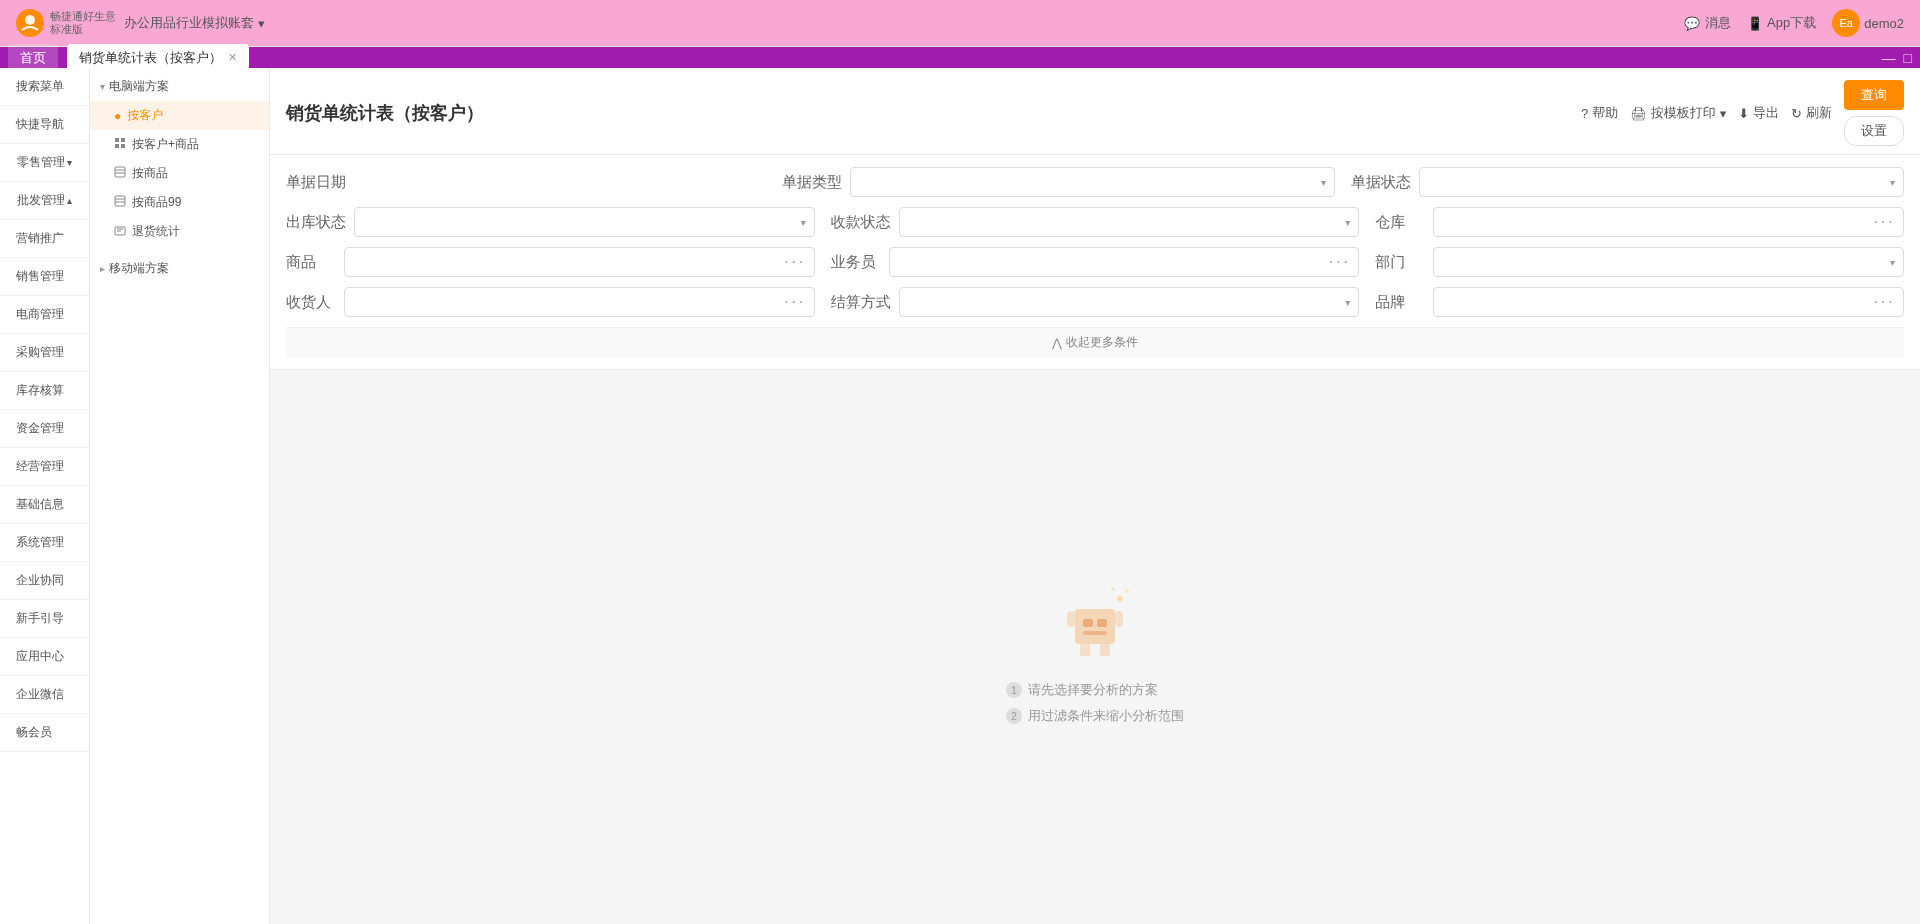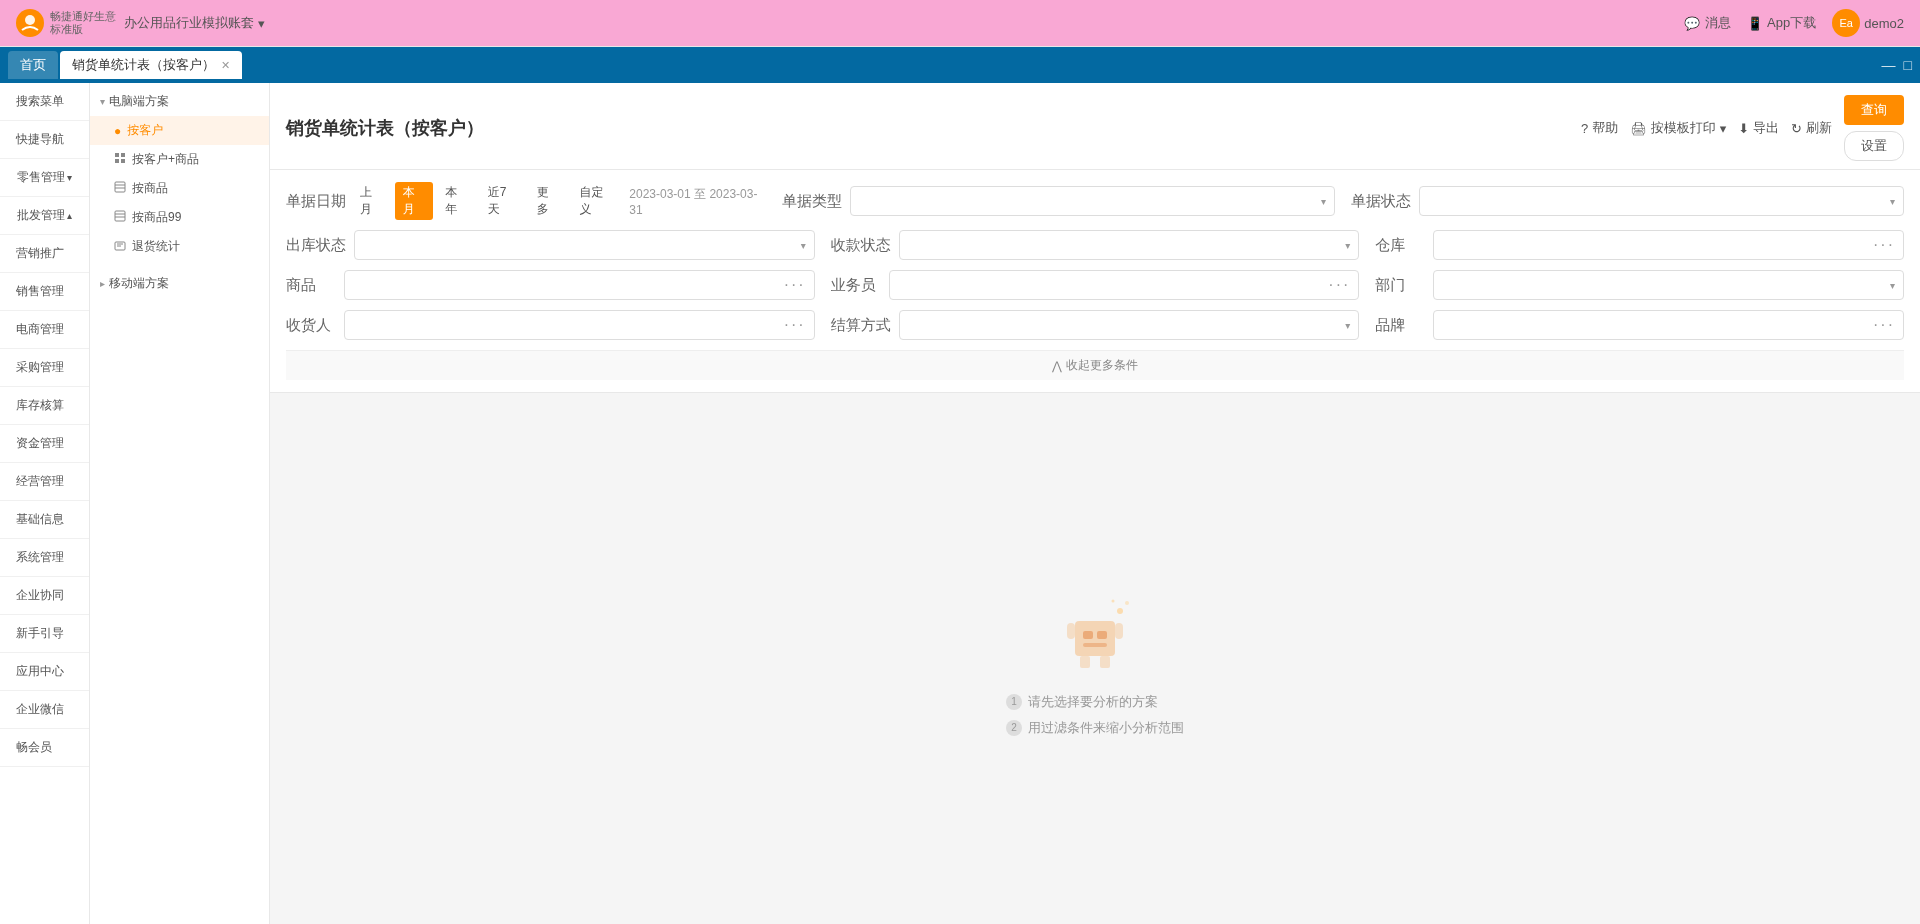--- a/index.html
+++ b/index.html
@@ -71,27 +71,27 @@
       background: #ff8c00;
       display: flex;
       align-items: center;
       justify-content: center;
       color: white;
       font-size: 11px;
     }
 
     
     .tab-bar {
-      height: 36px;
-      background: #0369a1;
+      height: 21px;
+      background: #a21caf;
       display: flex;
       align-items: center;
       padding: 0 8px;
       flex-shrink: 0;
-      gap: 0;
+      gap: 7px;
     }
     .tab {
       height: 28px;
       padding: 0 12px;
       display: flex;
       align-items: center;
       gap: 6px;
       cursor: pointer;
       border-radius: 4px 4px 0 0;
       font-size: 13px;
@@ -603,31 +603,20 @@
             <button class="set-btn">设置</button>
           </div>
         </div>
       </div>
 
       <div class="filter-area">
 
         <div class="filter-row">
           <div class="filter-item" style="max-width:480px;">
             <span class="filter-label">单据日期</span>
-            <div class="date-filter">
-              <div class="date-quick-btns">
-                <span class="date-btn">上月</span>
-                <span class="date-btn active">本月</span>
-                <span class="date-btn">本年</span>
-                <span class="date-btn">近7天</span>
-                <span class="date-btn">更多</span>
-                <span class="date-btn">自定义</span>
-              </div>
-              <span class="date-range-text">2023-03-01 至 2023-03-31</span>
-            </div>
           </div>
           <div class="filter-item">
             <span class="filter-label">单据类型</span>
             <div class="filter-control">
               <span></span>
               <span class="arrow">▾</span>
             </div>
           </div>
           <div class="filter-item">
             <span class="filter-label">单据状态</span>

